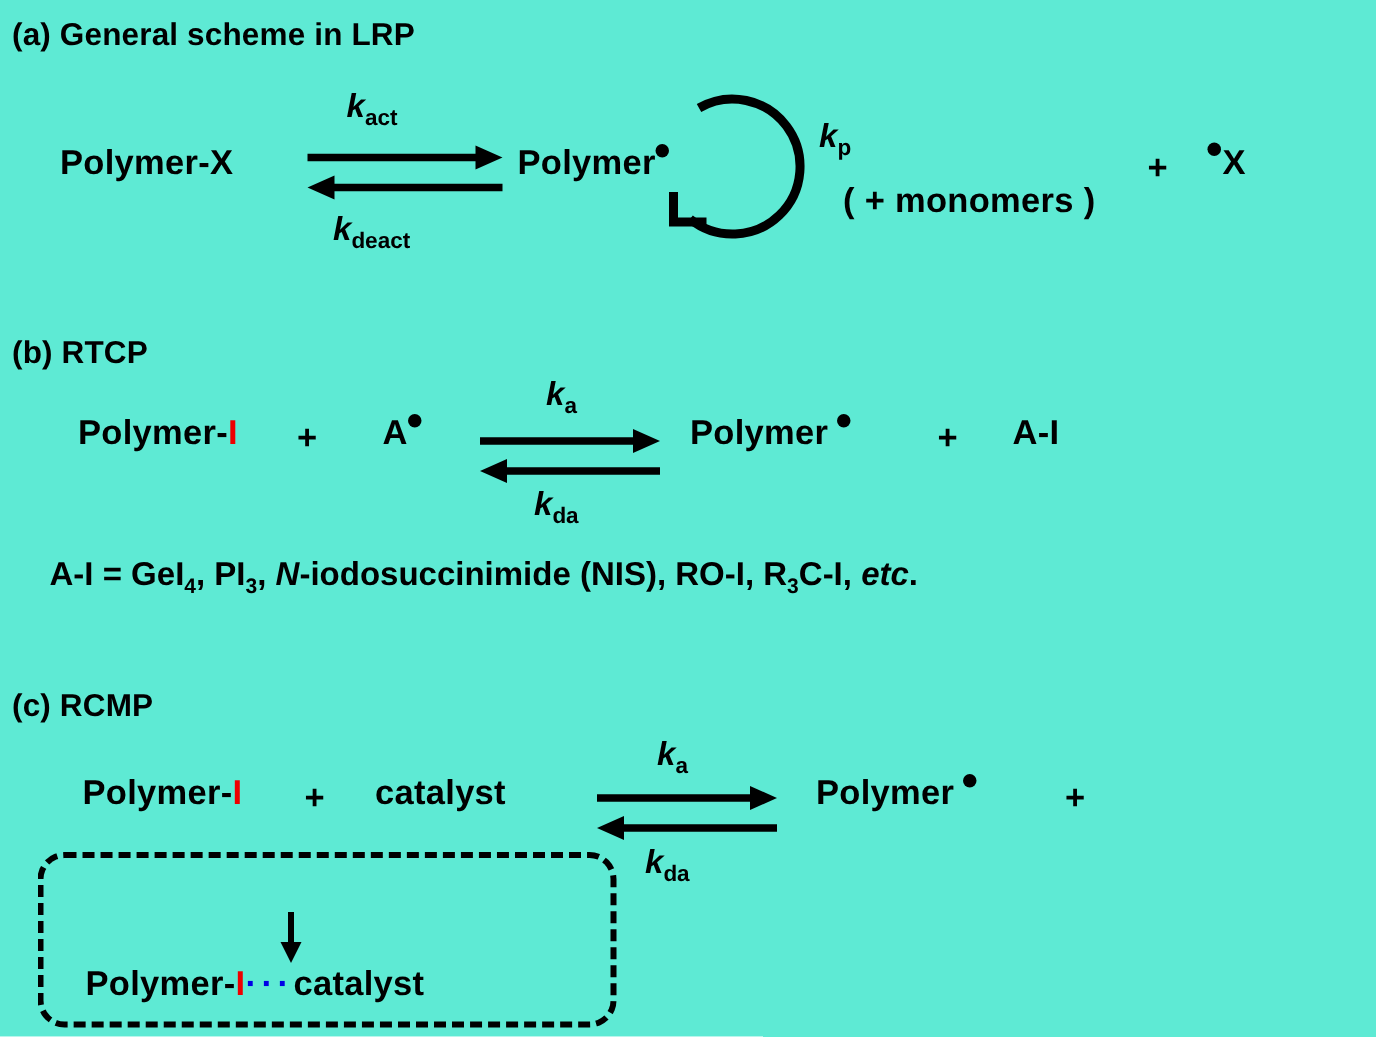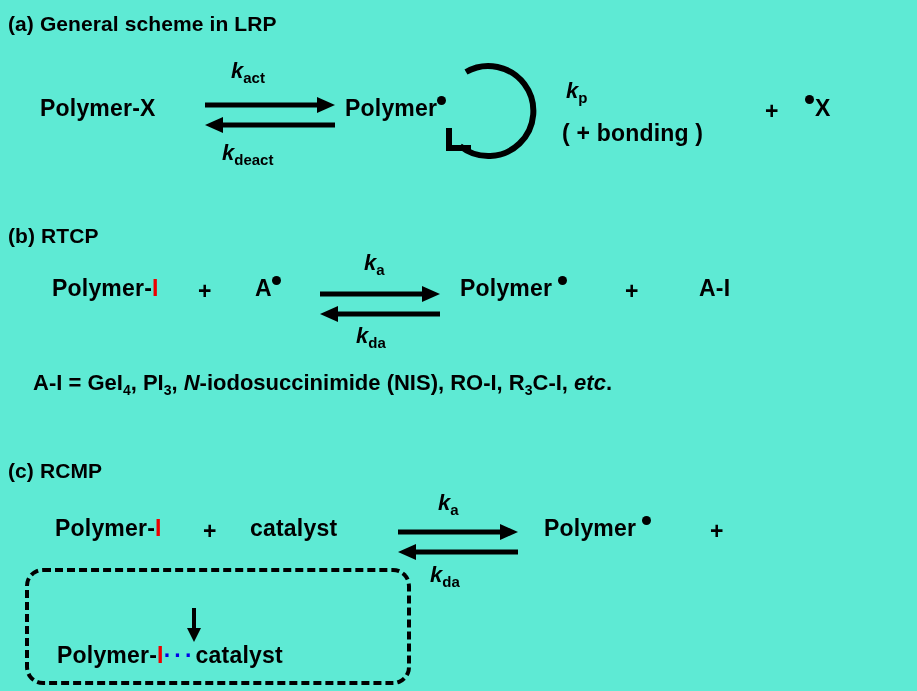--- a/index.html
+++ b/index.html
@@ -139,25 +139,25 @@
     <span>Polymer</span><span class="rdot"></span>
   </div>
 
   <div class="abs" style="left:440px; top:58px;">
     <svg width="110" height="118" viewBox="0 0 110 118" aria-hidden="true">
       <path d="M 26 14 A 45 45 0 1 1 20 88" fill="none" stroke="#000" stroke-width="6" stroke-linecap="butt"></path>
       <path d="M 9 70 L 9 90 L 31 90" fill="none" stroke="#000" stroke-width="6" stroke-linecap="butt"></path>
     </svg>
   </div>
 
-  <div class="abs kconst" style="left:566px; top:78px;">
+  <div class="abs kconst" style="left:546px; top:78px;">
     <span>k</span><sub>p</sub>
   </div>
 
-  <div class="abs species" style="left:562px; top:120px;">( + bonding )</div>
+  <div class="abs species" style="left:562px; top:120px;">( + monomers )</div>
 
   <div class="abs plus" style="left:765px; top:98px;">+</div>
 
   <div class="abs species" style="left:805px; top:95px;">
     <span class="rdot-lead"></span><span>X</span>
   </div>
 
   <div class="abs panel-label" style="left:8px; top:224px;text-align:right;">(b) RTCP</div>
 
   <div class="abs species" style="left:52px; top:275px;">
@@ -186,21 +186,21 @@
   <div class="abs kconst" style="left:356px; top:323px;">
     <span>k</span><sub>da</sub>
   </div>
 
   <div class="abs species" style="left:460px; top:275px;">
     <span>Polymer</span><span class="rdot" style="margin-left:6px;"></span>
   </div>
 
   <div class="abs plus" style="left:625px; top:278px;">+</div>
 
-  <div class="abs species" style="left:675px; top:275px;margin-left:24px;">A-I</div>
+  <div class="abs species" style="left:675px; top:275px;">A-I</div>
 
   <div class="abs eqline" style="left:33px; top:370px;">
     <span>A-I = </span><span>GeI</span><sub>4</sub><span>, PI</span><sub>3</sub><span>, </span><span class="ital">N</span><span>-iodosuccinimide (NIS), RO-I, R</span><sub>3</sub><span>C-I, </span><span class="ital">etc</span><span>.</span>
   </div>
 
   <div class="abs panel-label" style="left:8px; top:459px;">(c) RCMP</div>
 
   <div class="abs species" style="left:55px; top:515px;">
     <span>Polymer-</span><span class="red-i">I</span>
   </div>

